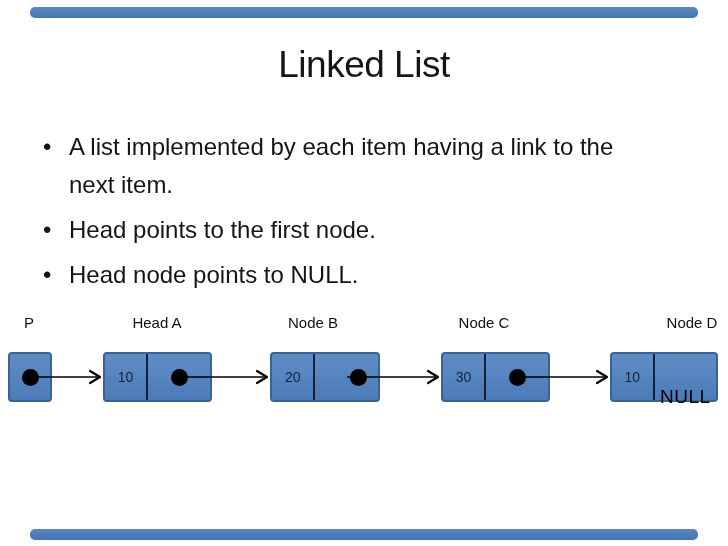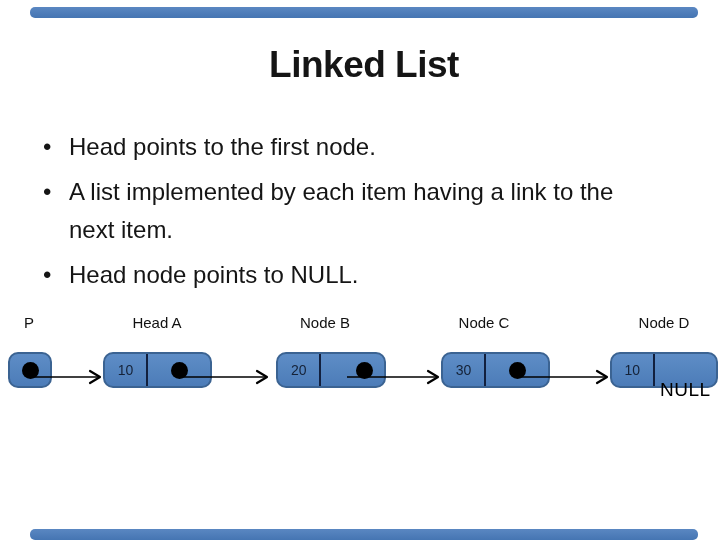--- a/index.html
+++ b/index.html
@@ -24,21 +24,21 @@
   .bar.bottom { top: 529px; }
 
   .title {
     position: absolute;
     top: 44px;
     left: 0;
     width: 100%;
     margin: 0;
     text-align: center;
     font-size: 37px;
-    font-weight: 700;
+    font-weight: 400;
     letter-spacing: -0.5px;
     color: #151515;
   }
 
   .bullets {
     position: absolute;
     top: 128px;
     left: 42px;
     width: 620px;
     margin: 0;
@@ -69,36 +69,36 @@
     top: 314px;
     transform: translateX(-50%);
     font-size: 15px;
     color: #111111;
     white-space: nowrap;
   }
 
   .nodebox {
     position: absolute;
     top: 352px;
-    height: 36px;
+    height: 50px;
     box-sizing: border-box;
     background: linear-gradient(180deg, #5e8dc6 0%, #4c7cb8 100%);
     border: 2px solid #3b6392;
-    border-radius: 10px;
+    border-radius: 4px;
     display: flex;
     align-items: stretch;
   }
   .pbox {
     left: 8px;
     width: 44px;
     justify-content: center;
     align-items: center;
   }
   .node-a { left: 103px; width: 109px; }
-  .node-b { left: 276px; width: 110px; gap: 24px; }
+  .node-b { left: 270px; width: 110px; gap: 24px; }
   .node-c { left: 441px; width: 109px; }
   .node-d { left: 610px; width: 108px; }
 
   .cell-data {
     width: 41%;
     box-sizing: border-box;
     border-right: 2px solid #12203e;
     display: flex;
     align-items: center;
     justify-content: center;
@@ -134,32 +134,32 @@
 </head>
 <body>
 
 <div class="slide">
 
   <div class="bar top"></div>
 
   <h1 class="title">Linked List</h1>
 
   <ul class="bullets">
+    <li>A list implemented by each item having a link to the next item.</li>
     <li>Head points to the first node.</li>
-    <li>A list implemented by each item having a link to the next item.</li>
     <li>Head node points to NULL.</li>
   </ul>
 
   <div class="diagram">
 
     <span class="nlabel" style="left:29px">P</span>
     <span class="nlabel" style="left:157px">Head A</span>
-    <span class="nlabel" style="left:325px">Node B</span>
+    <span class="nlabel" style="left:313px">Node B</span>
     <span class="nlabel" style="left:484px">Node C</span>
-    <span class="nlabel" style="left:664px">Node D</span>
+    <span class="nlabel" style="left:692px">Node D</span>
 
     <div class="nodebox pbox" style="display:flex;">
       <span class="dot"></span>
     </div>
 
     <div class="nodebox node-a">
       <div class="cell-data">10</div>
       <div class="cell-ptr">
           <span class="dot"></span>
         </div>

